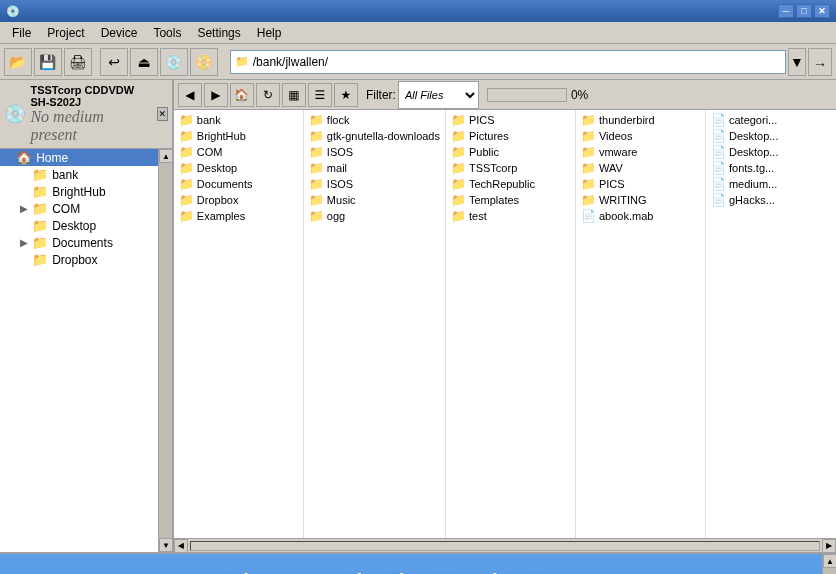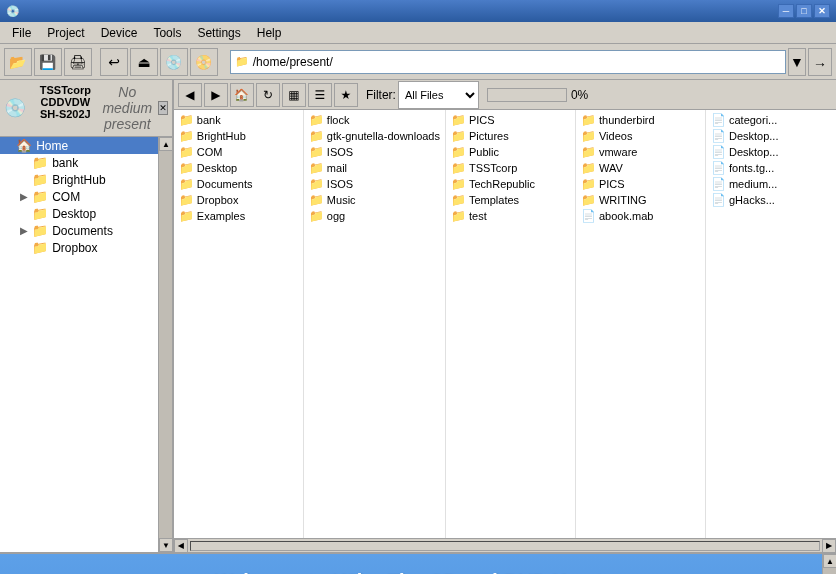--- a/index.html
+++ b/index.html
@@ -79,23 +79,23 @@
     #device-section {
       background: #d4d0c8;
       border-bottom: 1px solid #a0a0a0;
       padding: 4px;
       display: flex;
       align-items: center;
       gap: 4px;
       font-size: 11px;
     }
     #device-icon { font-size: 18px; }
-    #device-info { display: flex; flex-direction: row; text-align: center; }
+    #device-info { display: flex; flex-direction: column; }
     #device-name { font-weight: bold; font-size: 11px; }
-    #device-status { font-size: 14px; color: #666; font-style: italic; }
+    #device-status { font-size: 16px; color: #666; font-style: italic; font-family: Liberation Serif, serif; }
     #device-close {
       margin-left: auto; width: 14px; height: 14px;
       background: #c0c0c0; border: 1px solid #808080;
       display: flex; align-items: center; justify-content: center;
       font-size: 9px; cursor: pointer;
     }
 
     
     #file-tree {
       flex: 1;
@@ -134,21 +134,21 @@
       border-bottom: 1px solid #a0a0a0;
     }
     .nav-btn {
       width: 24px; height: 24px; background: #d4d0c8;
       border: 1px solid #a0a0a0; display: flex; align-items: center; justify-content: center;
       cursor: pointer; font-size: 12px;
     }
     #filter-label { margin-left: 6px; font-size: 12px; }
     #filter-select {
       height: 28px; font-size: 11px; background: white; border: 1px solid #a0a0a0;
-      padding: 0 2px; min-width: 80px;
+      padding: 0 2px; min-width: 80px; font-style: italic;
     }
     #progress-bar-area {
       margin-left: 6px;
       display: flex;
       align-items: center;
       gap: 4px;
     }
     #progress-track {
       width: 80px; height: 14px; background: #d4d0c8; border: 1px solid #a0a0a0;
     }
@@ -270,21 +270,21 @@
   <div class="tb-btn">💾</div>
   <div class="tb-btn">🖨</div>
   <div class="tb-sep"></div>
   <div class="tb-btn">↩</div>
   <div class="tb-btn">⏏</div>
   <div class="tb-btn">💿</div>
   <div class="tb-btn">📀</div>
   <div class="tb-sep" style="width:8px;"></div>
   <div id="path-bar">
     <span id="path-icon">📁</span>
-    <span style="flex:1;">/home/present/</span>
+    <span style="flex:1;">/bank/jlwallen/</span>
   </div>
   <div class="tb-btn" style="width:18px;">▼</div>
   <div class="tb-btn" style="width:24px;">→</div>
 </div>
 
 <div id="main-area">
 
   <div id="left-panel">
 
     <div id="device-section">

